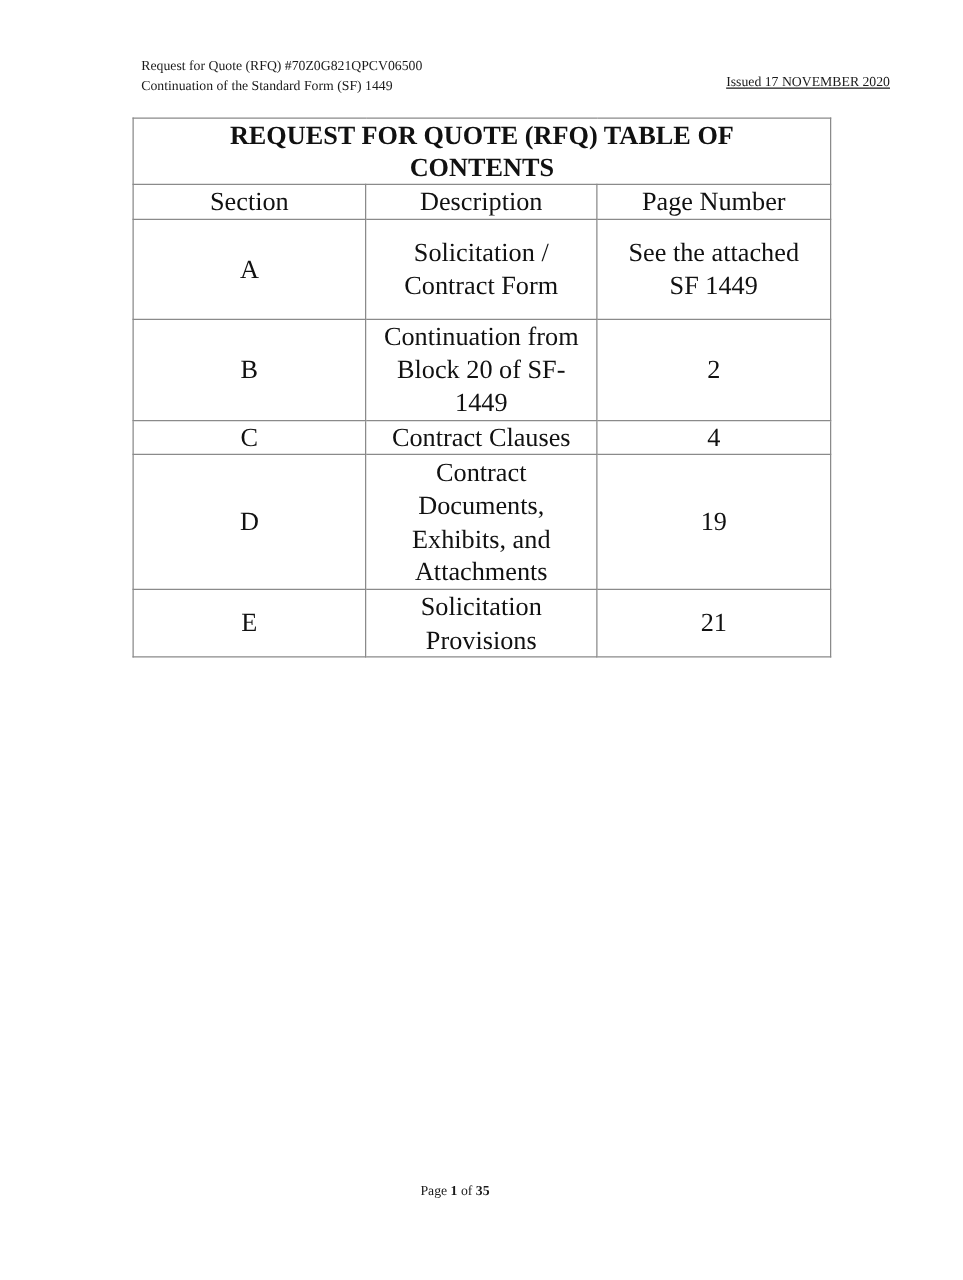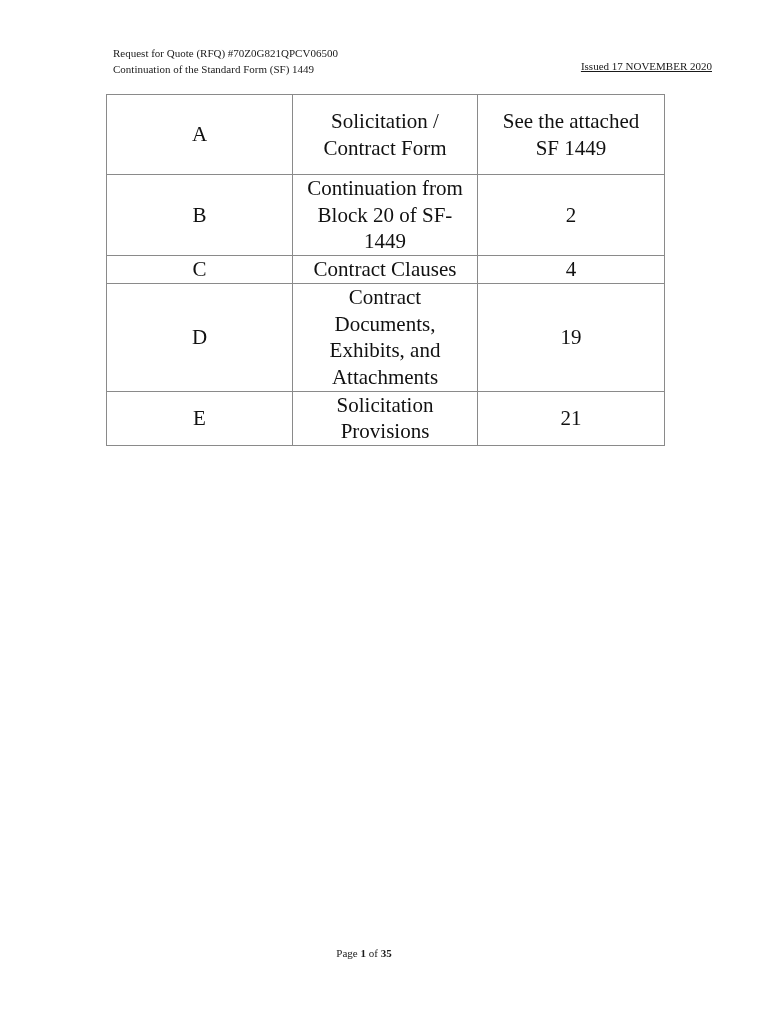--- a/index.html
+++ b/index.html
@@ -85,20 +85,28 @@
 </div>
 <div class="header-right">Issued 17 NOVEMBER 2020</div>
 
 <table class="toc-table">
   <colgroup>
     <col class="col-sec">
     <col class="col-desc">
     <col class="col-page">
   </colgroup>
   <tbody>
+      <tr>
+    <td colspan="3" class="title-cell">REQUEST FOR QUOTE (RFQ) TABLE OF CONTENTS</td>
+  </tr>
+  <tr class="hdr">
+    <td>Section</td>
+    <td>Description</td>
+    <td>Page Number</td>
+  </tr>
   <tr class="row-a">
     <td>A</td>
     <td style="padding:0 20px;">Solicitation / Contract Form</td>
     <td style="padding:13px 14px;">See the attached SF 1449</td>
   </tr>
   <tr class="row-b">
     <td>B</td>
     <td style="padding:0 6px;">Continuation from Block 20 of SF-1449</td>
     <td>2</td>
   </tr>

